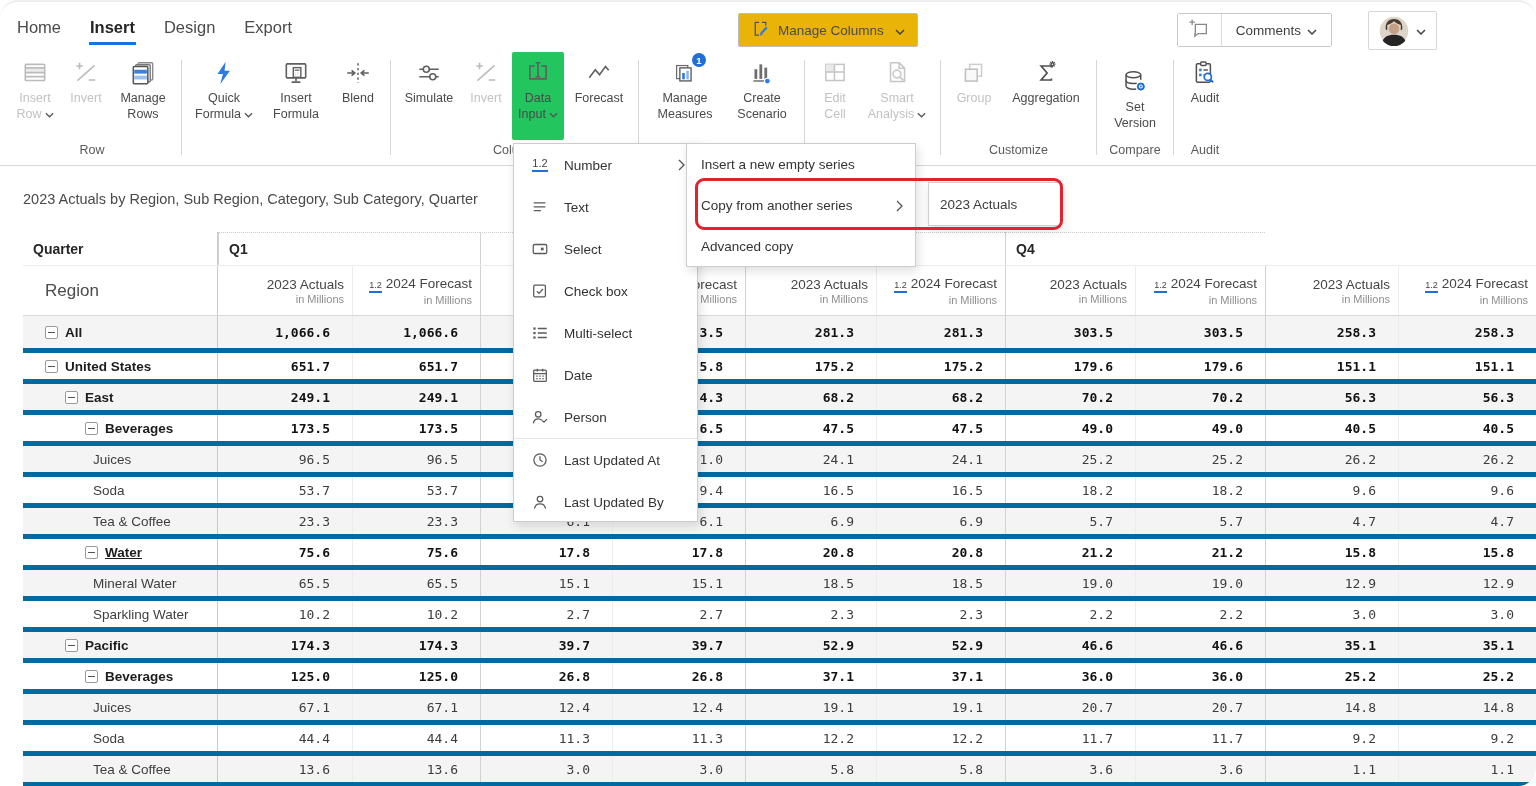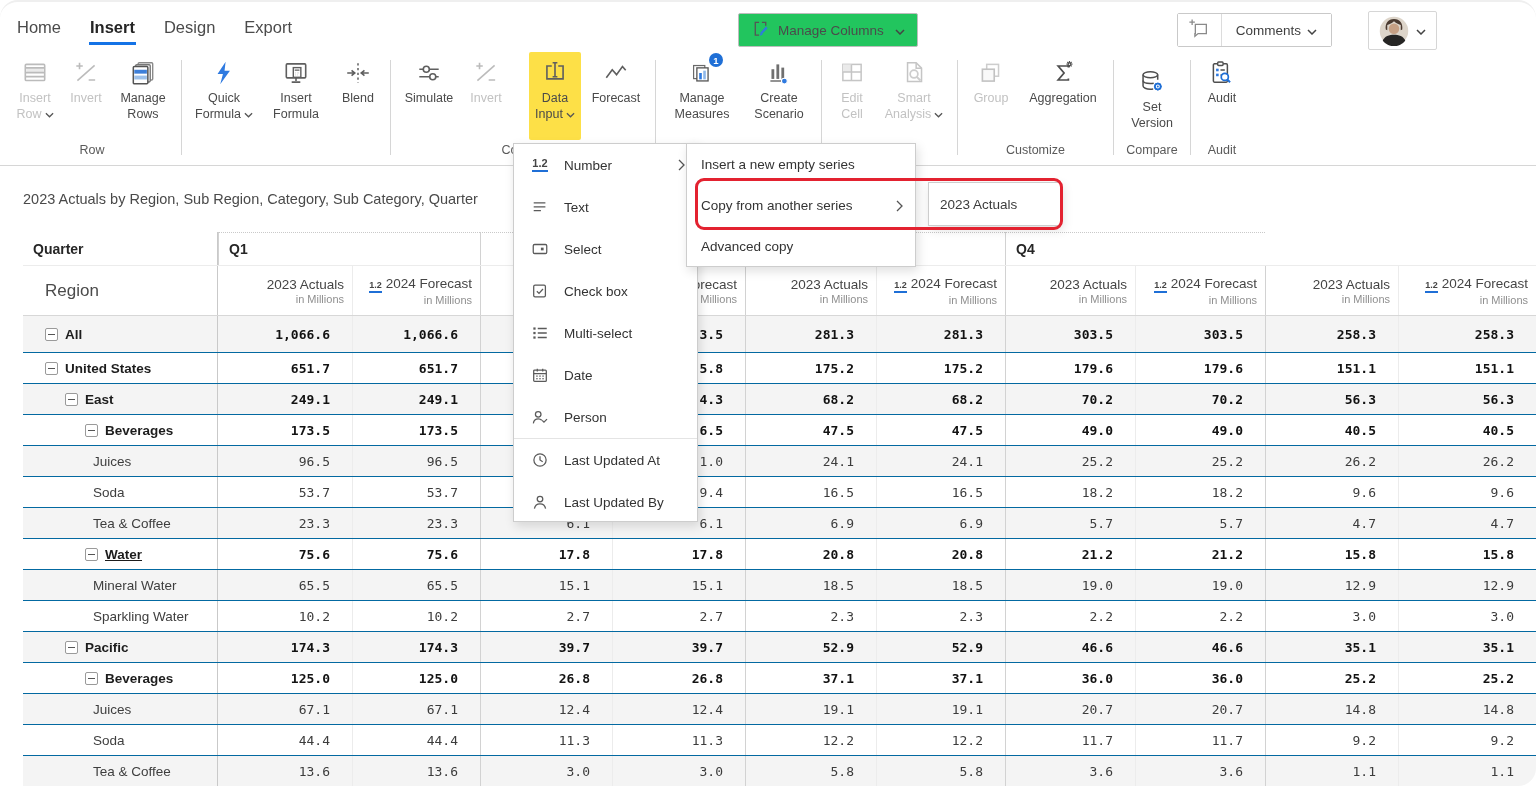--- a/index.html
+++ b/index.html
@@ -7,68 +7,68 @@
   .app { position:relative; width:1536px; height:786px; background:#fff; overflow:hidden;
          font-family:"Liberation Sans", sans-serif; border-top:2px solid #efefef;border-radius:18px; }
 
   
   .topbar { position:relative; height:50px; display:flex; align-items:center; }
   .tabs { display:flex; align-items:center; margin-left:16px; gap:27px; }
   .tab { font-size:16.5px; color:#4b4b4b; position:relative; padding:4px 1px; cursor:default; }
   .tab.active { color:#252525; font-weight:700; }
   .tab.active::after { content:""; position:absolute; left:0; right:0; bottom:-4px; height:3px; background:#1473e6; }
   .mc-btn { position:absolute; left:738px; top:11px; height:33px; display:flex; align-items:center; gap:8px;
-            background:#22c55e; border:1px solid #bdbdbd; border-radius:2px; padding:16px 12px; font-size:13.5px; color:#4b4b4b;
+            background:#eab308; border:1px solid #bdbdbd; border-radius:2px; padding:16px 12px; font-size:13.5px; color:#4b4b4b;
             font-family:inherit; }
   .cm-group { position:absolute; right:204px; top:11px; height:34px; display:flex; border:1px solid #c9c9c9; border-radius:2px; background:#fff; }
   .cm-ic-btn { width:44px; display:flex; align-items:center; justify-content:center; background:#fff; border:none; border-right:1px solid #dcdcdc; }
   .cm-btn { display:flex; align-items:center; gap:6px; padding:0 14px; font-size:13.5px; color:#3f3f3f; background:#fff; border:none; font-family:inherit; }
   .avatar-btn { position:absolute; right:99px; top:9px; height:39px; width:69px; border:1px solid #d6d6d6; border-radius:2px; background:#fff;
                 display:flex; align-items:center; justify-content:center; gap:7px; }
   .avatar-btn svg.av { width:30px; height:30px; }
 
   
   .ribbon { display:flex; align-items:stretch; height:114px; padding-left:10px; border-bottom:1px solid #d6d6d6; }
   .rgroup { display:flex; flex-direction:column; }
   .rbtns { display:flex; align-items:flex-start; gap:3px; flex:1; }
   .rglabel { height:22px; text-align:center; font-size:12.5px; color:#5a5a5a; }
   .rsep { width:1px; background:#d6d6d6; margin:8px 7px 10px 7px; }
   .rbtn { display:flex; flex-direction:column; align-items:center; padding-top:5px; height:88px; border-radius:2px; position:relative; cursor:default; }
-  .rbtn.active { background:#fde047;margin-left:17px; }
+  .rbtn.active { background:#22c55e; }
   .ricon { height:32px; display:flex; align-items:center; justify-content:center; position:relative; }
   .ricon svg { width:28px; height:28px; }
   .rtext { font-size:12.5px; line-height:15.5px; color:#4a4a4a; text-align:center; margin-top:2px; }
   .rbtn.disabled .rtext { color:#c2c2c2; }
   .rbtn.disabled .ricon { opacity:.42; filter:grayscale(1); }
   .badge { position:absolute; top:-4px; right:-7px; width:14px; height:14px; border-radius:50%; background:#1f6fd6;
            color:#fff; font-size:9.5px; font-weight:700; display:flex; align-items:center; justify-content:center; }
   .chev { display:inline-block; margin-left:3px; }
 
   
   .titlebar { height:66px; display:flex; align-items:center; padding-left:23px; }
   .title { font-size:14.5px; color:#4a4a4a; }
 
   
   .grid { margin-left:23px; width:1513px; }
   .trow { display:grid; }
   .qrow  { grid-template-columns:195px 262px 265px 260px 260px 271px; height:34px; border-bottom:1px solid #ececec; }
   .mrow  { grid-template-columns:195px 134px 128px 132px 133px 131px 129px 130px 130px 133px 138px; height:50px; border-bottom:1px solid #d7d7d7; }
-  .brow  { grid-template-columns:195px 134px 128px 132px 133px 131px 129px 130px 130px 133px 138px; height:31px; border-bottom:1px solid #0369a1; }
+  .brow  { grid-template-columns:195px 134px 128px 132px 133px 131px 129px 130px 130px 133px 138px; height:31px; border-bottom:5px solid #0369a1; }
   .brow.tall { height:37px; }
   .striped { background:#f4f4f4; }
   .corner { border-right:1px solid #c9c9c9; display:flex; align-items:center; }
   .qcorner { font-weight:700; font-size:14px; color:#262626; padding-left:10px; }
   .mcorner { font-size:17px; color:#4b4b4b; padding-left:22px; }
   .gcell { display:flex; align-items:center; padding-left:10px; font-weight:700; font-size:14px; color:#262626;
            border-top:1px dotted #c9c9c9; }
   .gcell.bl-strong { border-left:1px solid #d2d2d2; }
   .mcell { display:flex; flex-direction:column; align-items:flex-end; justify-content:center; padding-right:8px; }
   .mcell .t1 { display:flex; align-items:baseline; gap:4px; font-size:13.5px; color:#454545; white-space:nowrap; }
   .mcell .t2 { font-size:11px; color:#8f8f8f; margin-top:1px; }
-  .numtype { font-size:9px; font-weight:700; color:#454545; border-bottom:2px solid #1f6fd6; padding-bottom:1px; line-height:9px; }
+  .numtype { font-size:9px; font-weight:400; color:#454545; border-bottom:2px solid #1f6fd6; padding-bottom:1px; line-height:9px; }
   .bl-strong { border-left:1px solid #d2d2d2; }
   .bl-light { border-left:1px solid #ececec; }
   .lblcell { display:flex; align-items:center; gap:7px; border-right:1px solid #c9c9c9; font-size:13.5px; color:#3e3e3e; }
   .lblcell.grp { font-weight:700; color:#1d1d1d; }
   .exp { width:13px; height:13px; min-width:13px; border:1px solid #9a9a9a; border-radius:2px; background:#fff;
          display:inline-flex; align-items:center; justify-content:center; }
   .exp i { display:block; width:7px; height:0; border-top:1.6px solid #555; }
   .vcell { display:flex; align-items:center; justify-content:flex-end; padding-right:22px;
            font-family:"DejaVu Sans Mono", monospace; font-size:13px; color:#3c3c3c; white-space:nowrap; }
   .brow.bold .vcell { font-weight:700; color:#121212; }

